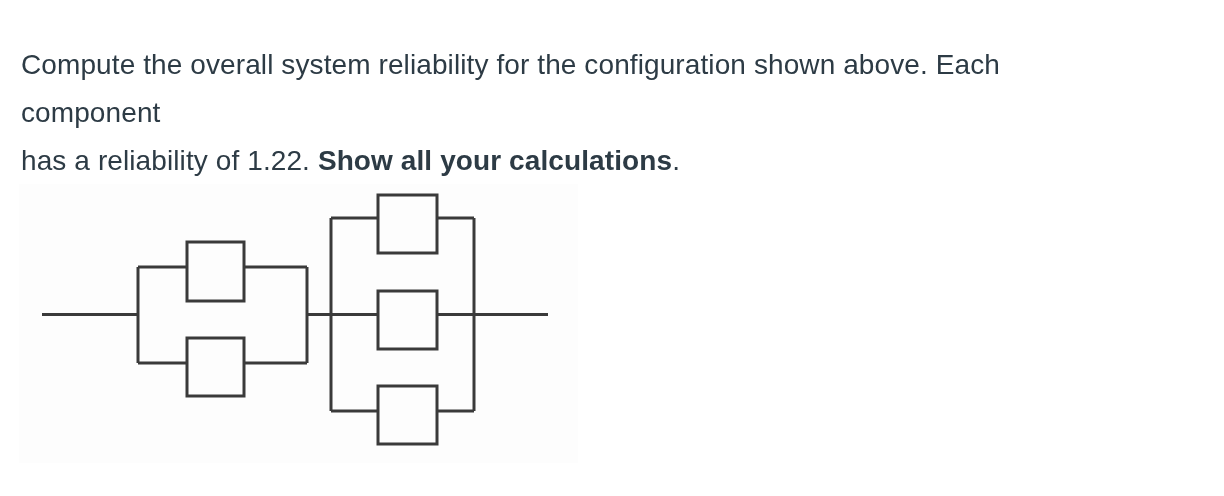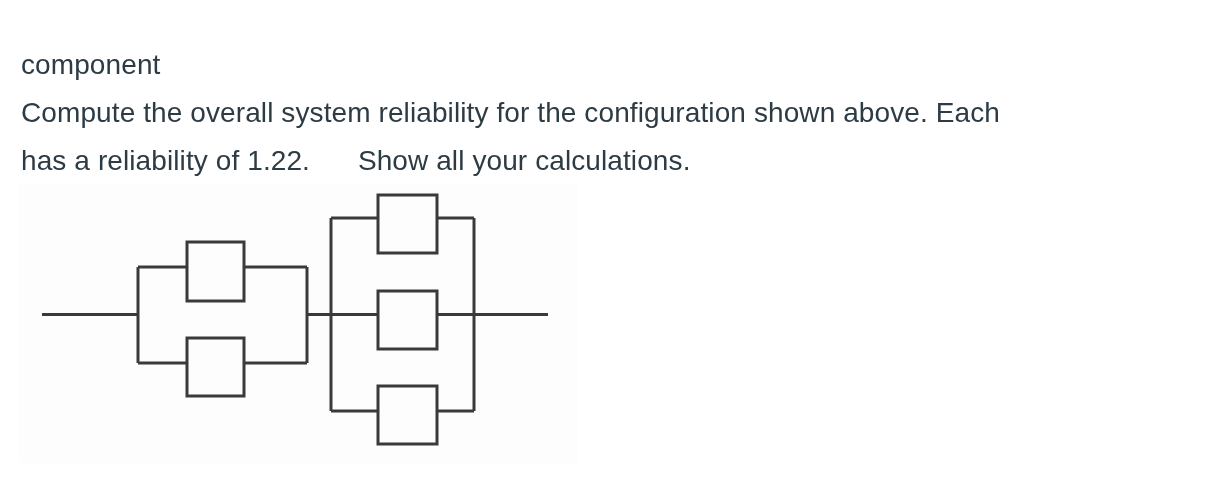--- a/index.html
+++ b/index.html
@@ -22,41 +22,40 @@
     font-size: 28px;
     line-height: 48px;
     letter-spacing: 0.1px;
     color: #2d3b45;
   }
   .question p {
     margin: 0;
     padding: 0;
   }
   .question strong {
-    font-weight: normal;
-    margin-left: 40px;
+    font-weight: bold;
   }
   .diagram-figure {
     position: absolute;
     left: 19px;
     top: 184px;
     width: 559px;
     height: 279px;
     background: #fdfdfd;
   }
   .diagram-figure svg {
     display: block;
   }
 </style>
 </head>
 <body>
 
 <div class="question">
+  <p>Compute the overall system reliability for the configuration shown above. Each</p>
   <p>component</p>
-  <p>Compute the overall system reliability for the configuration shown above. Each</p>
   <p><span>has a reliability of 1.22. </span><strong>Show all your calculations</strong><span>.</span></p>
 </div>
 
 <div class="diagram-figure">
   <svg width="559" height="279" viewBox="0 0 559 279" xmlns="http://www.w3.org/2000/svg">
     <g stroke="#3a3a3a" stroke-width="3" fill="none">
 
       <line x1="23" y1="130.5" x2="119" y2="130.5"></line>
 
       <line x1="119" y1="83" x2="288" y2="83"></line>

